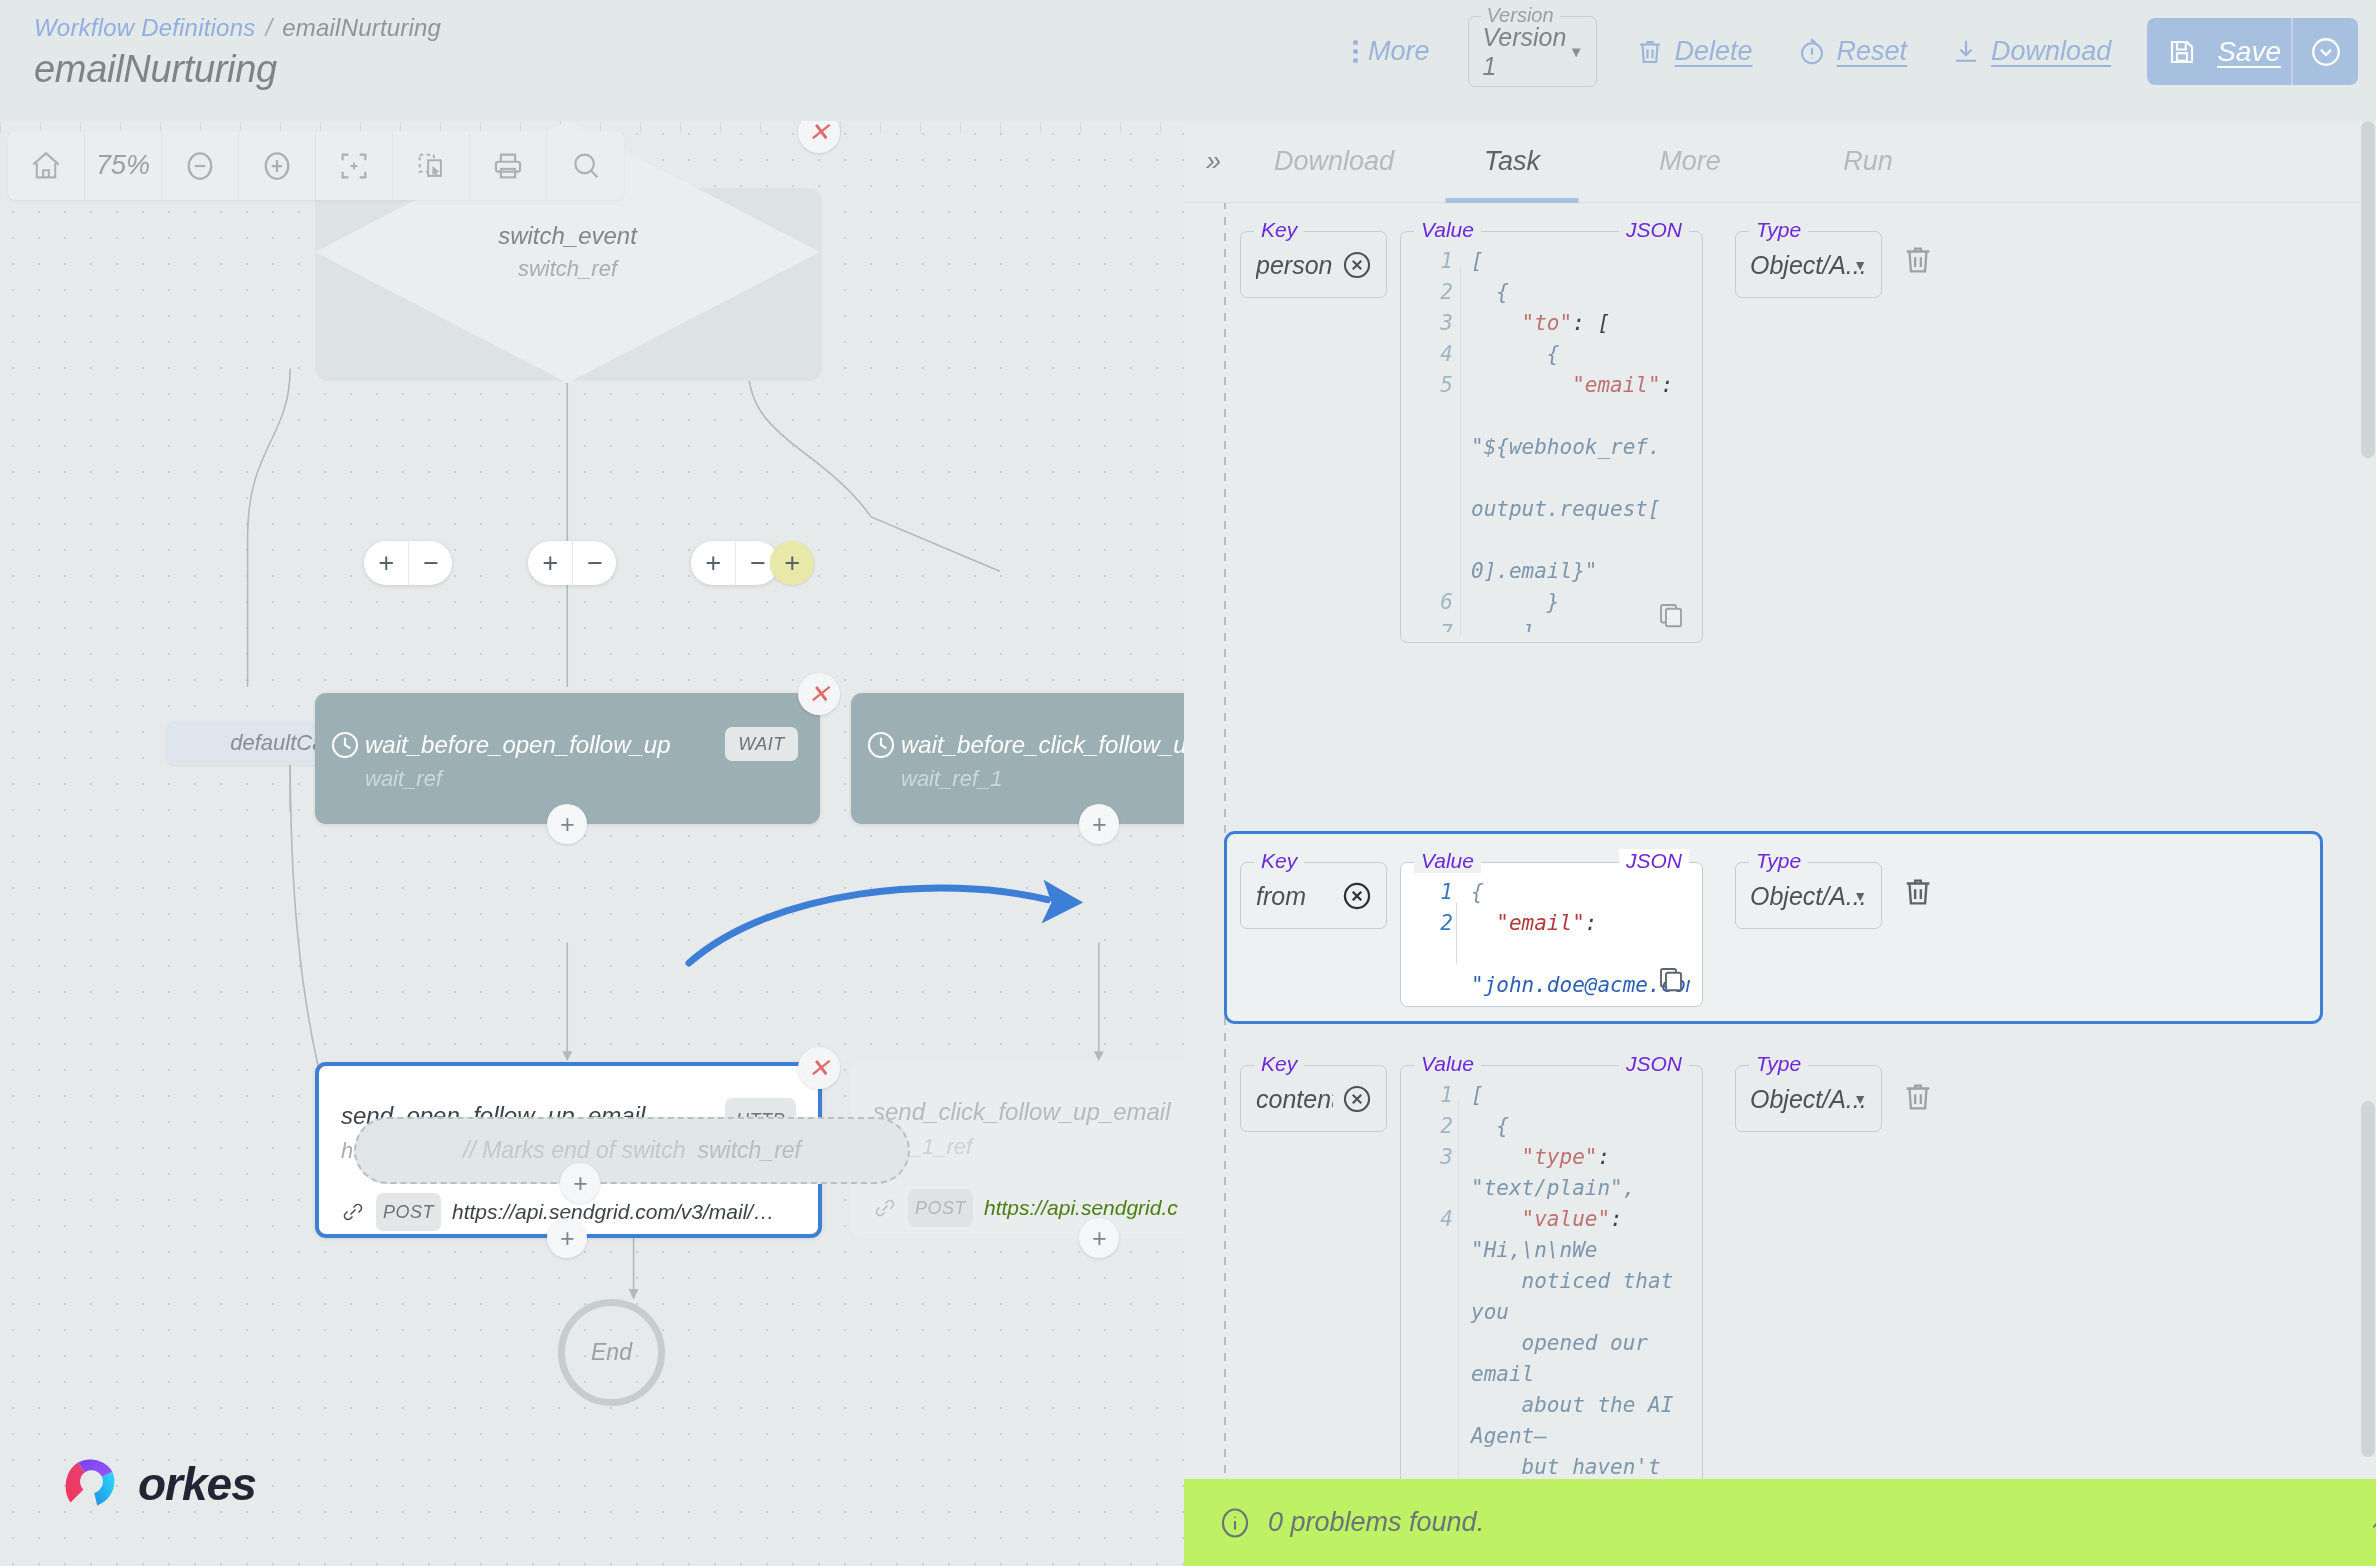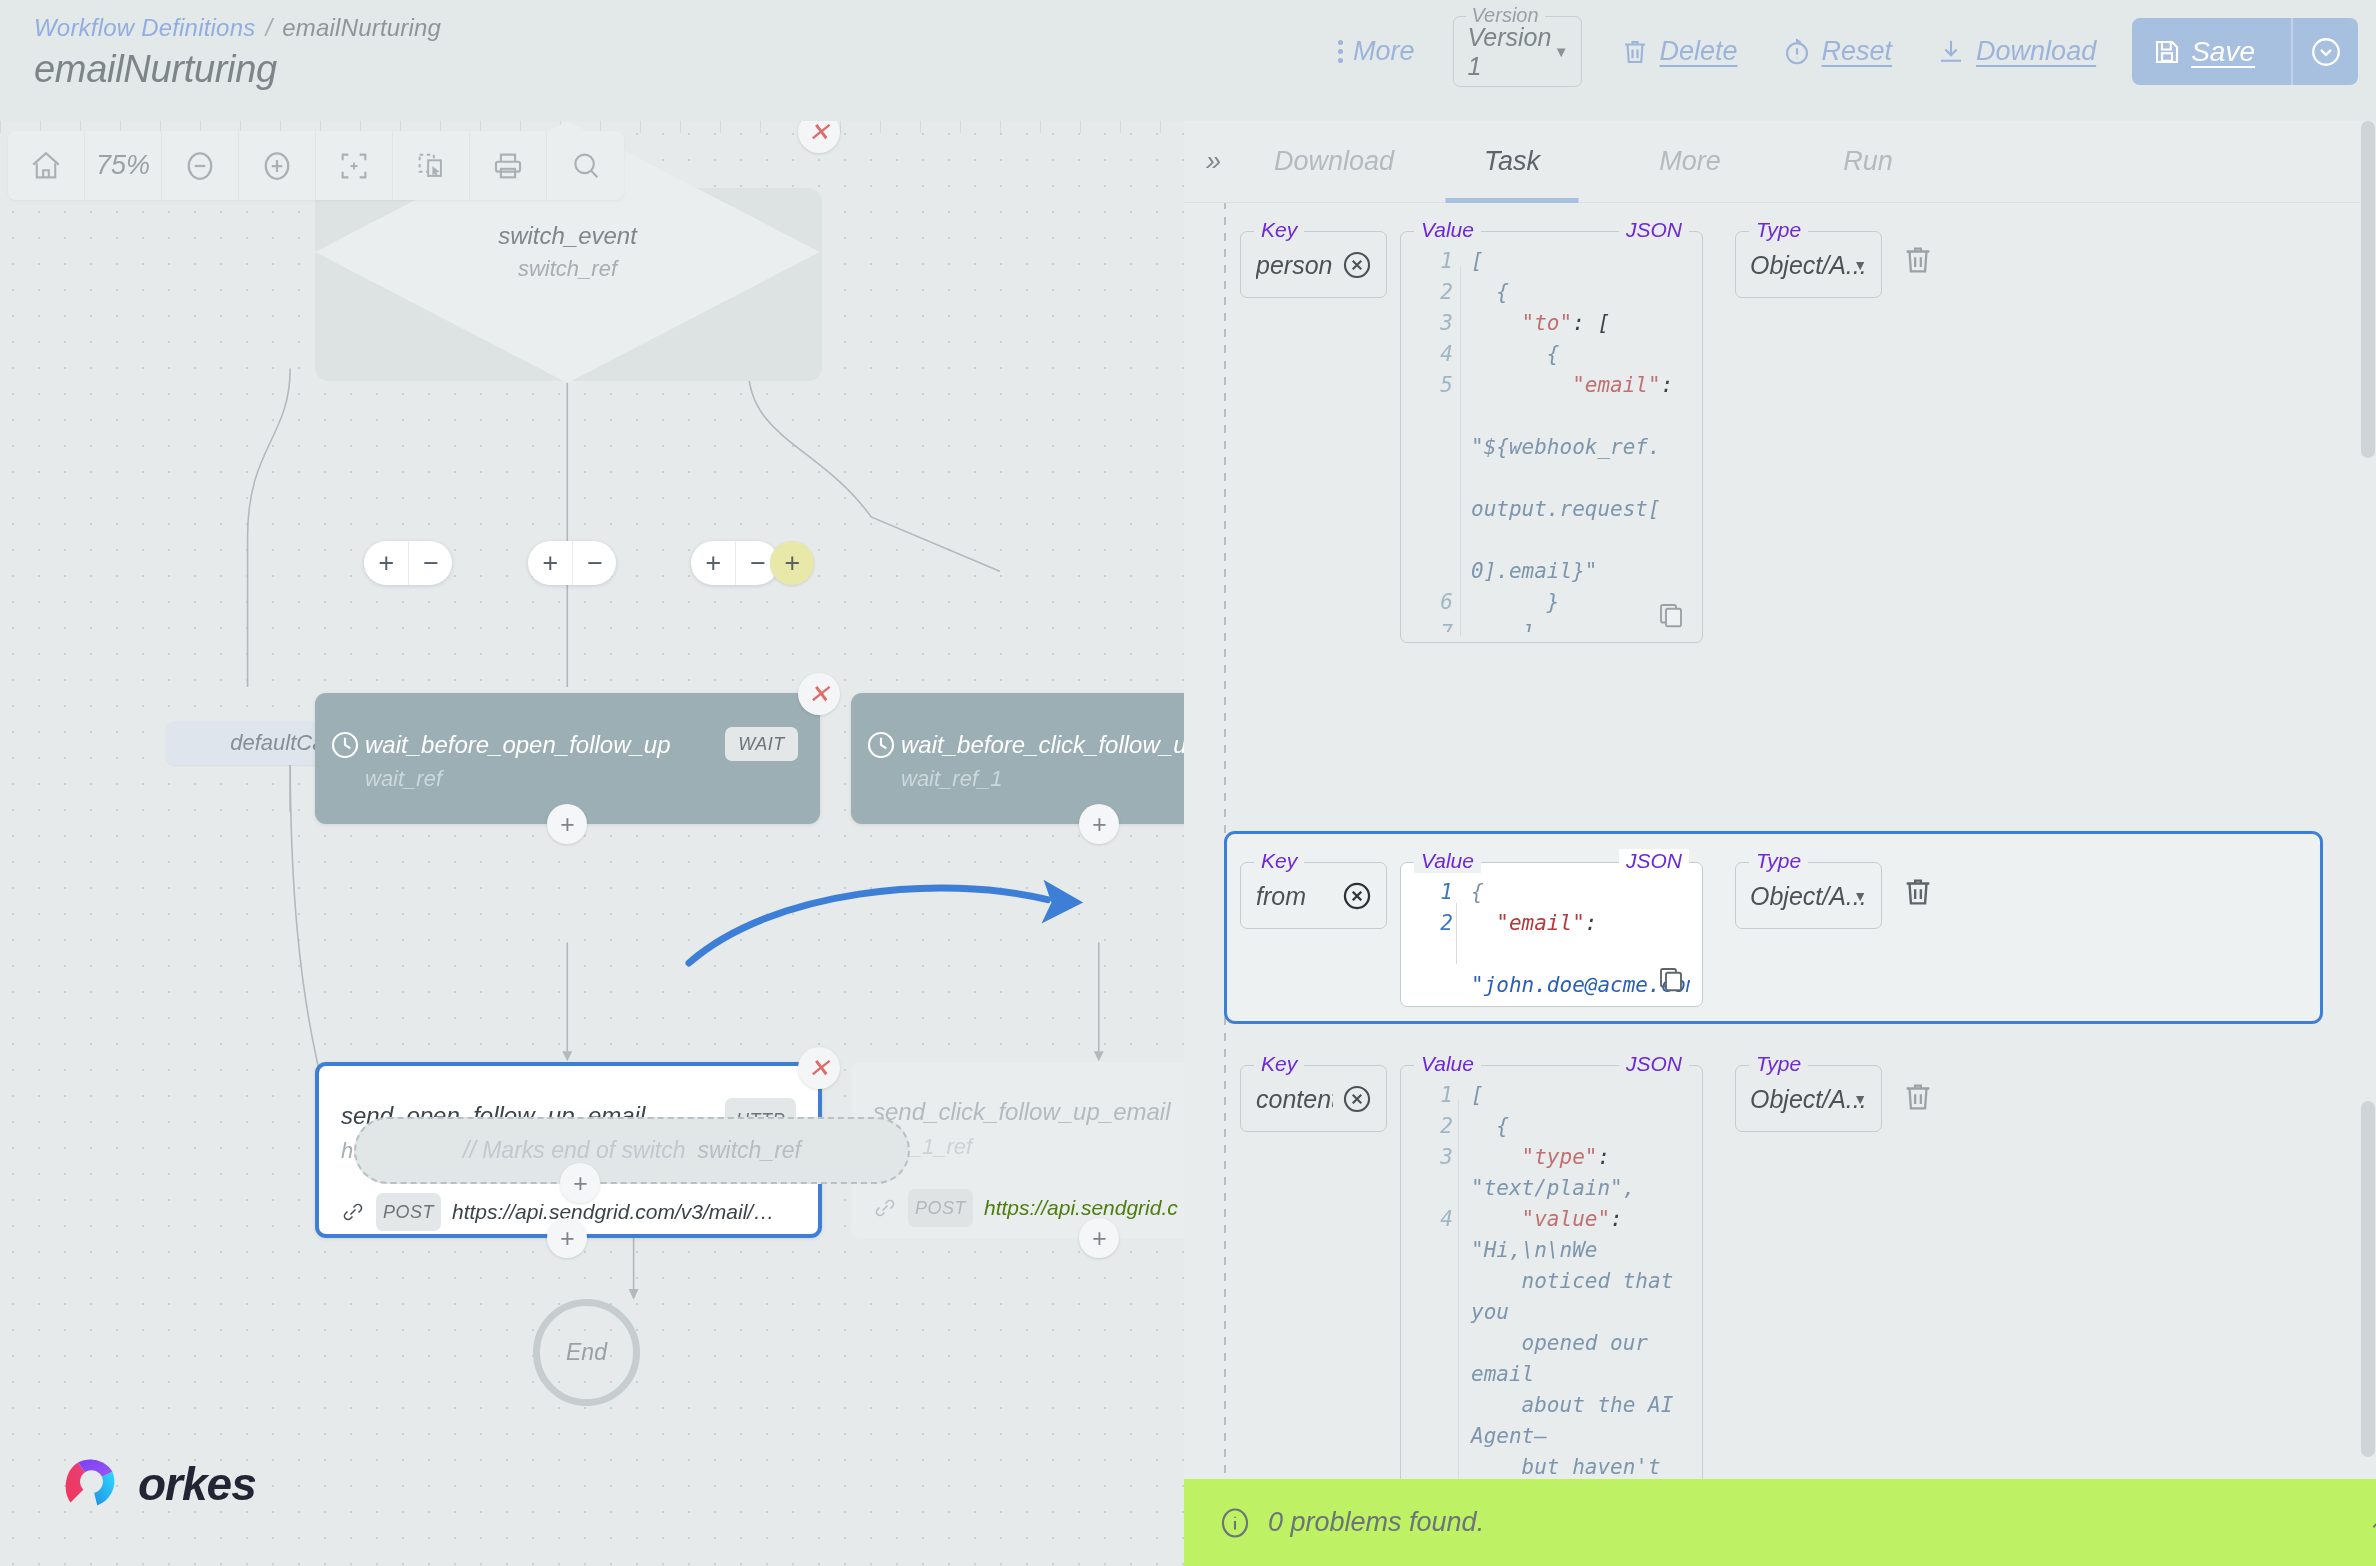--- a/index.html
+++ b/index.html
@@ -54,21 +54,21 @@
     position: absolute; top: -13px; left: 12px; background: #e3e8e9;
     padding: 0 6px; font-size: 20px; color: #9aa1a5;
   }
   .version-val { font-size: 25px; color: #7d8589; }
   .version-caret { position: absolute; right: 12px; font-size: 15px; color: #8b9195; }
 
   .save-btn {
     display: flex; align-items: center; height: 67px;
     background: #a8c0e0; border-radius: 8px; overflow: hidden; margin-left: 14px;
   }
-  .save-main { display: flex; align-items: center; gap: 9px; padding: 0 36px 0 20px; height: 100%; }
+  .save-main { display: flex; align-items: center; gap: 20px; padding: 0 10px 0 20px; height: 100%; }
   .save-main .lbl { color: #fff; font-size: 28px; text-decoration: underline; text-underline-offset: 5px; }
   .save-div { width: 2px; height: 100%; background: #c2d2e8; }
   .save-caret { width: 65px; display: flex; align-items: center; justify-content: center; height: 100%; }
 
   svg.ic { display: block; }
 
   
   .canvas {
     position: absolute; left: 0; top: 121px; width: 1188px; height: 1445px;
     background:
@@ -168,21 +168,21 @@
   .http-row .url { font-size: 21px; color: #3c4348; white-space: nowrap; }
   .http-node.dim .http-row .url { color: #4d7c0f; }
 
   .end-switch {
     position: absolute; left: 354px; top: 996px; width: 556px; height: 67px;
     border: 2.5px dashed #b9c0c3; border-radius: 34px; background: #e1e6e7;
     display: flex; align-items: center; justify-content: center;
     font-size: 23px; color: #c2c9cc; gap: 12px;
   }
   .end-circle {
-    position: absolute; left: 533px; top: 1178px; width: 107px; height: 107px;
+    position: absolute; left: 558px; top: 1178px; width: 107px; height: 107px;
     border-radius: 50%; border: 7px solid #c6cdcf; background: transparent;
     display: flex; align-items: center; justify-content: center;
     font-size: 23px; color: #9aa1a5;
   }
 
   .orkes-logo { position: absolute; left: 61px; top: 1332px; display: flex; align-items: center; gap: 16px; }
   .orkes-word { font-size: 46px; color: #222634; font-weight: 700; letter-spacing: -1px; }
 
   
   .panel {

